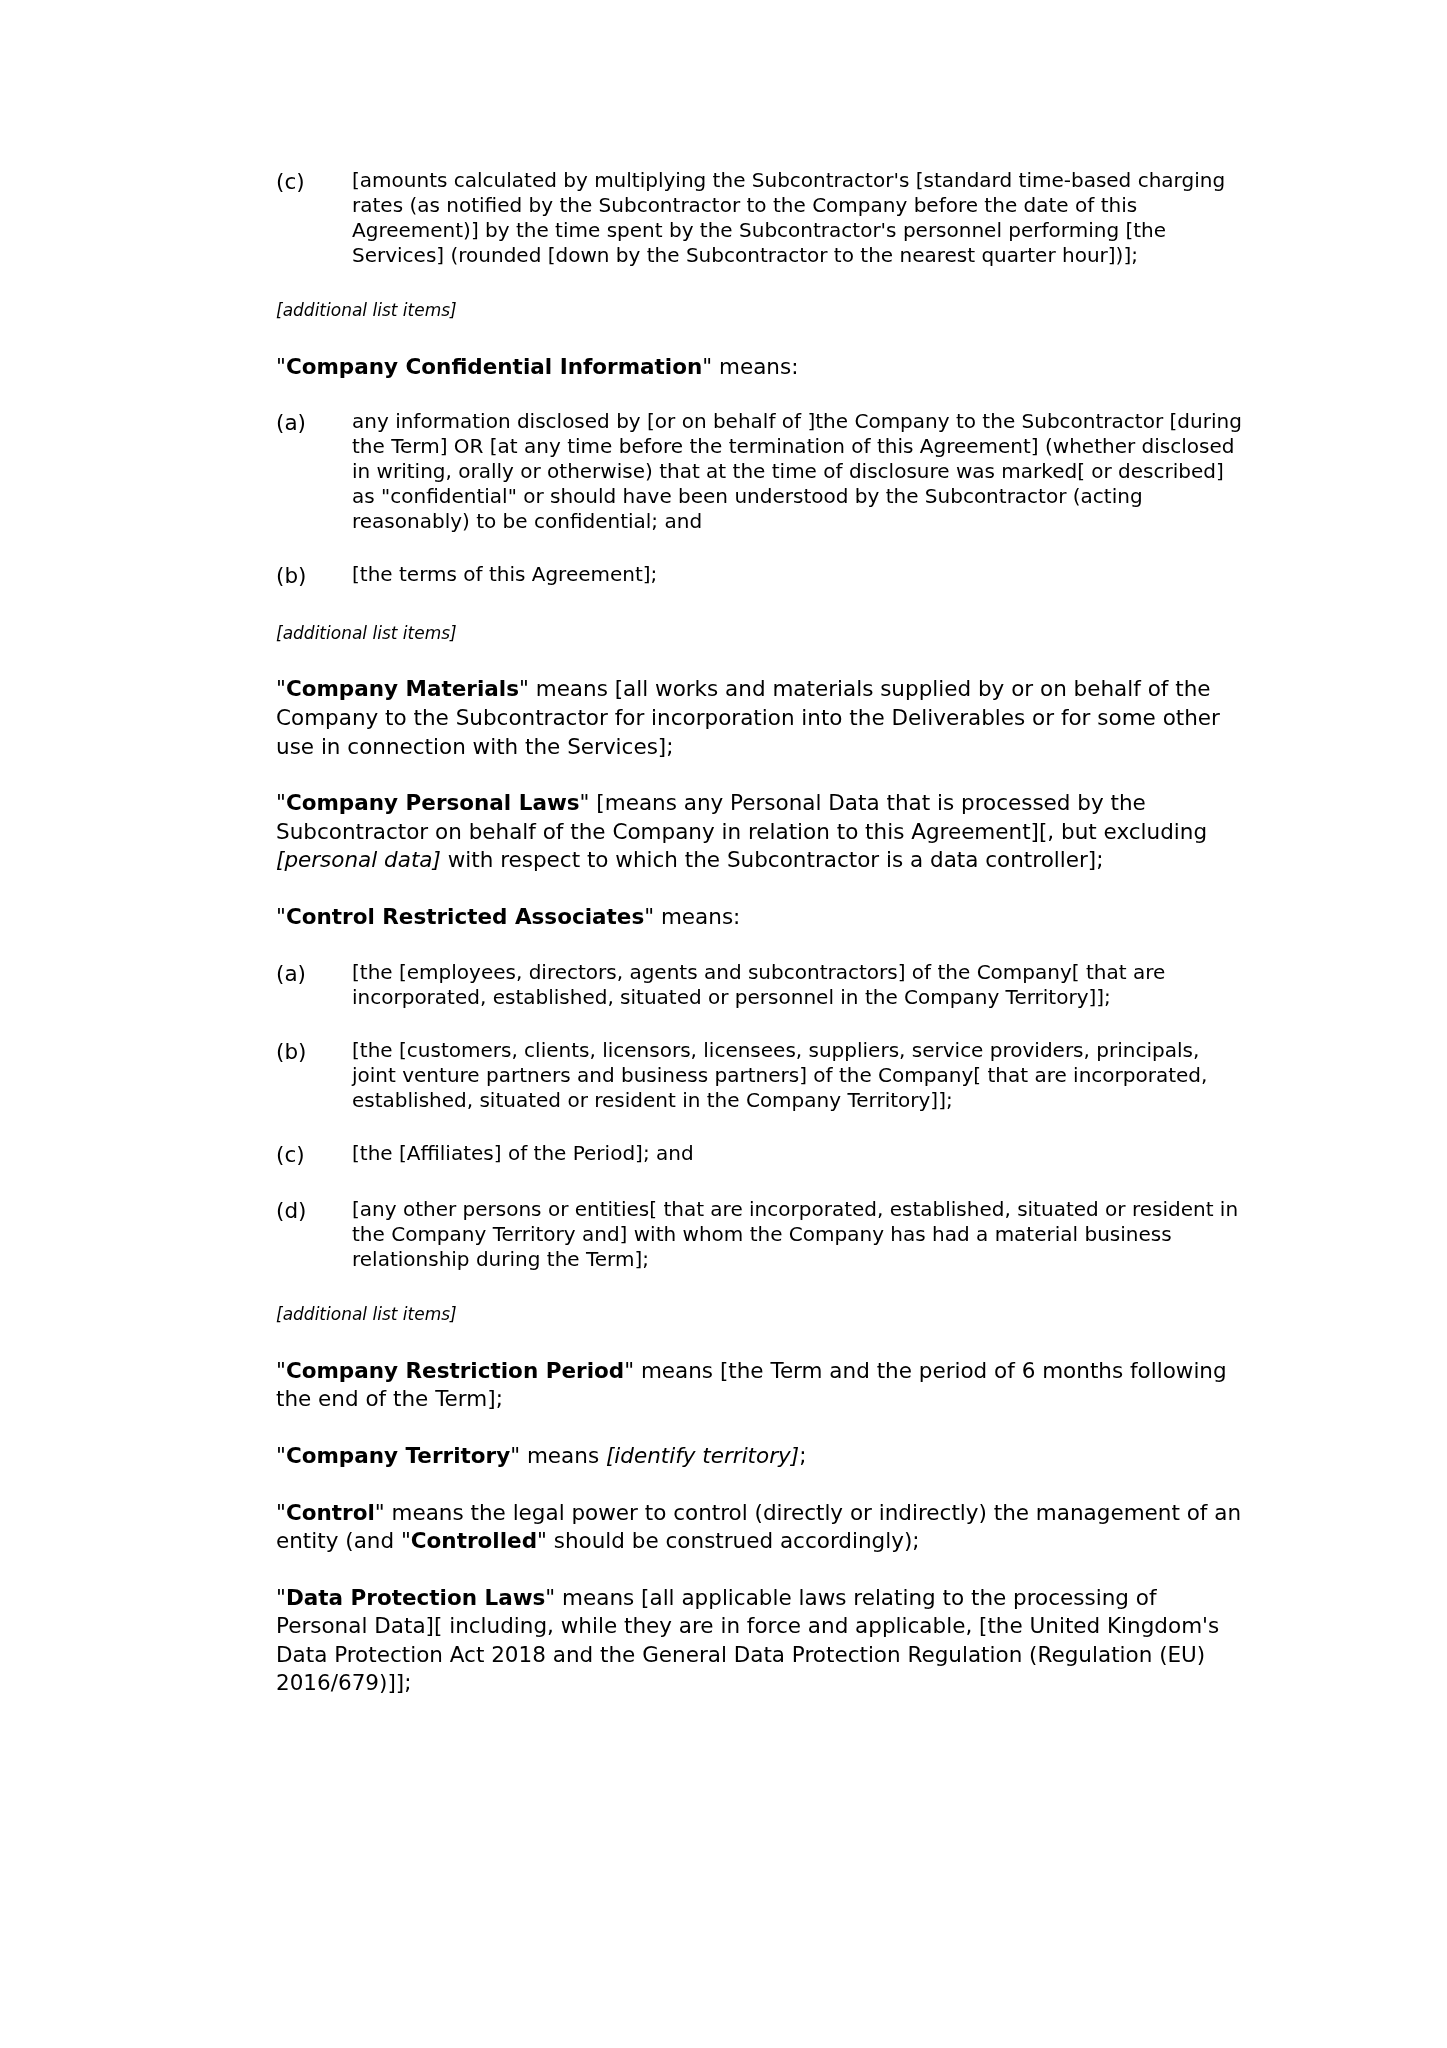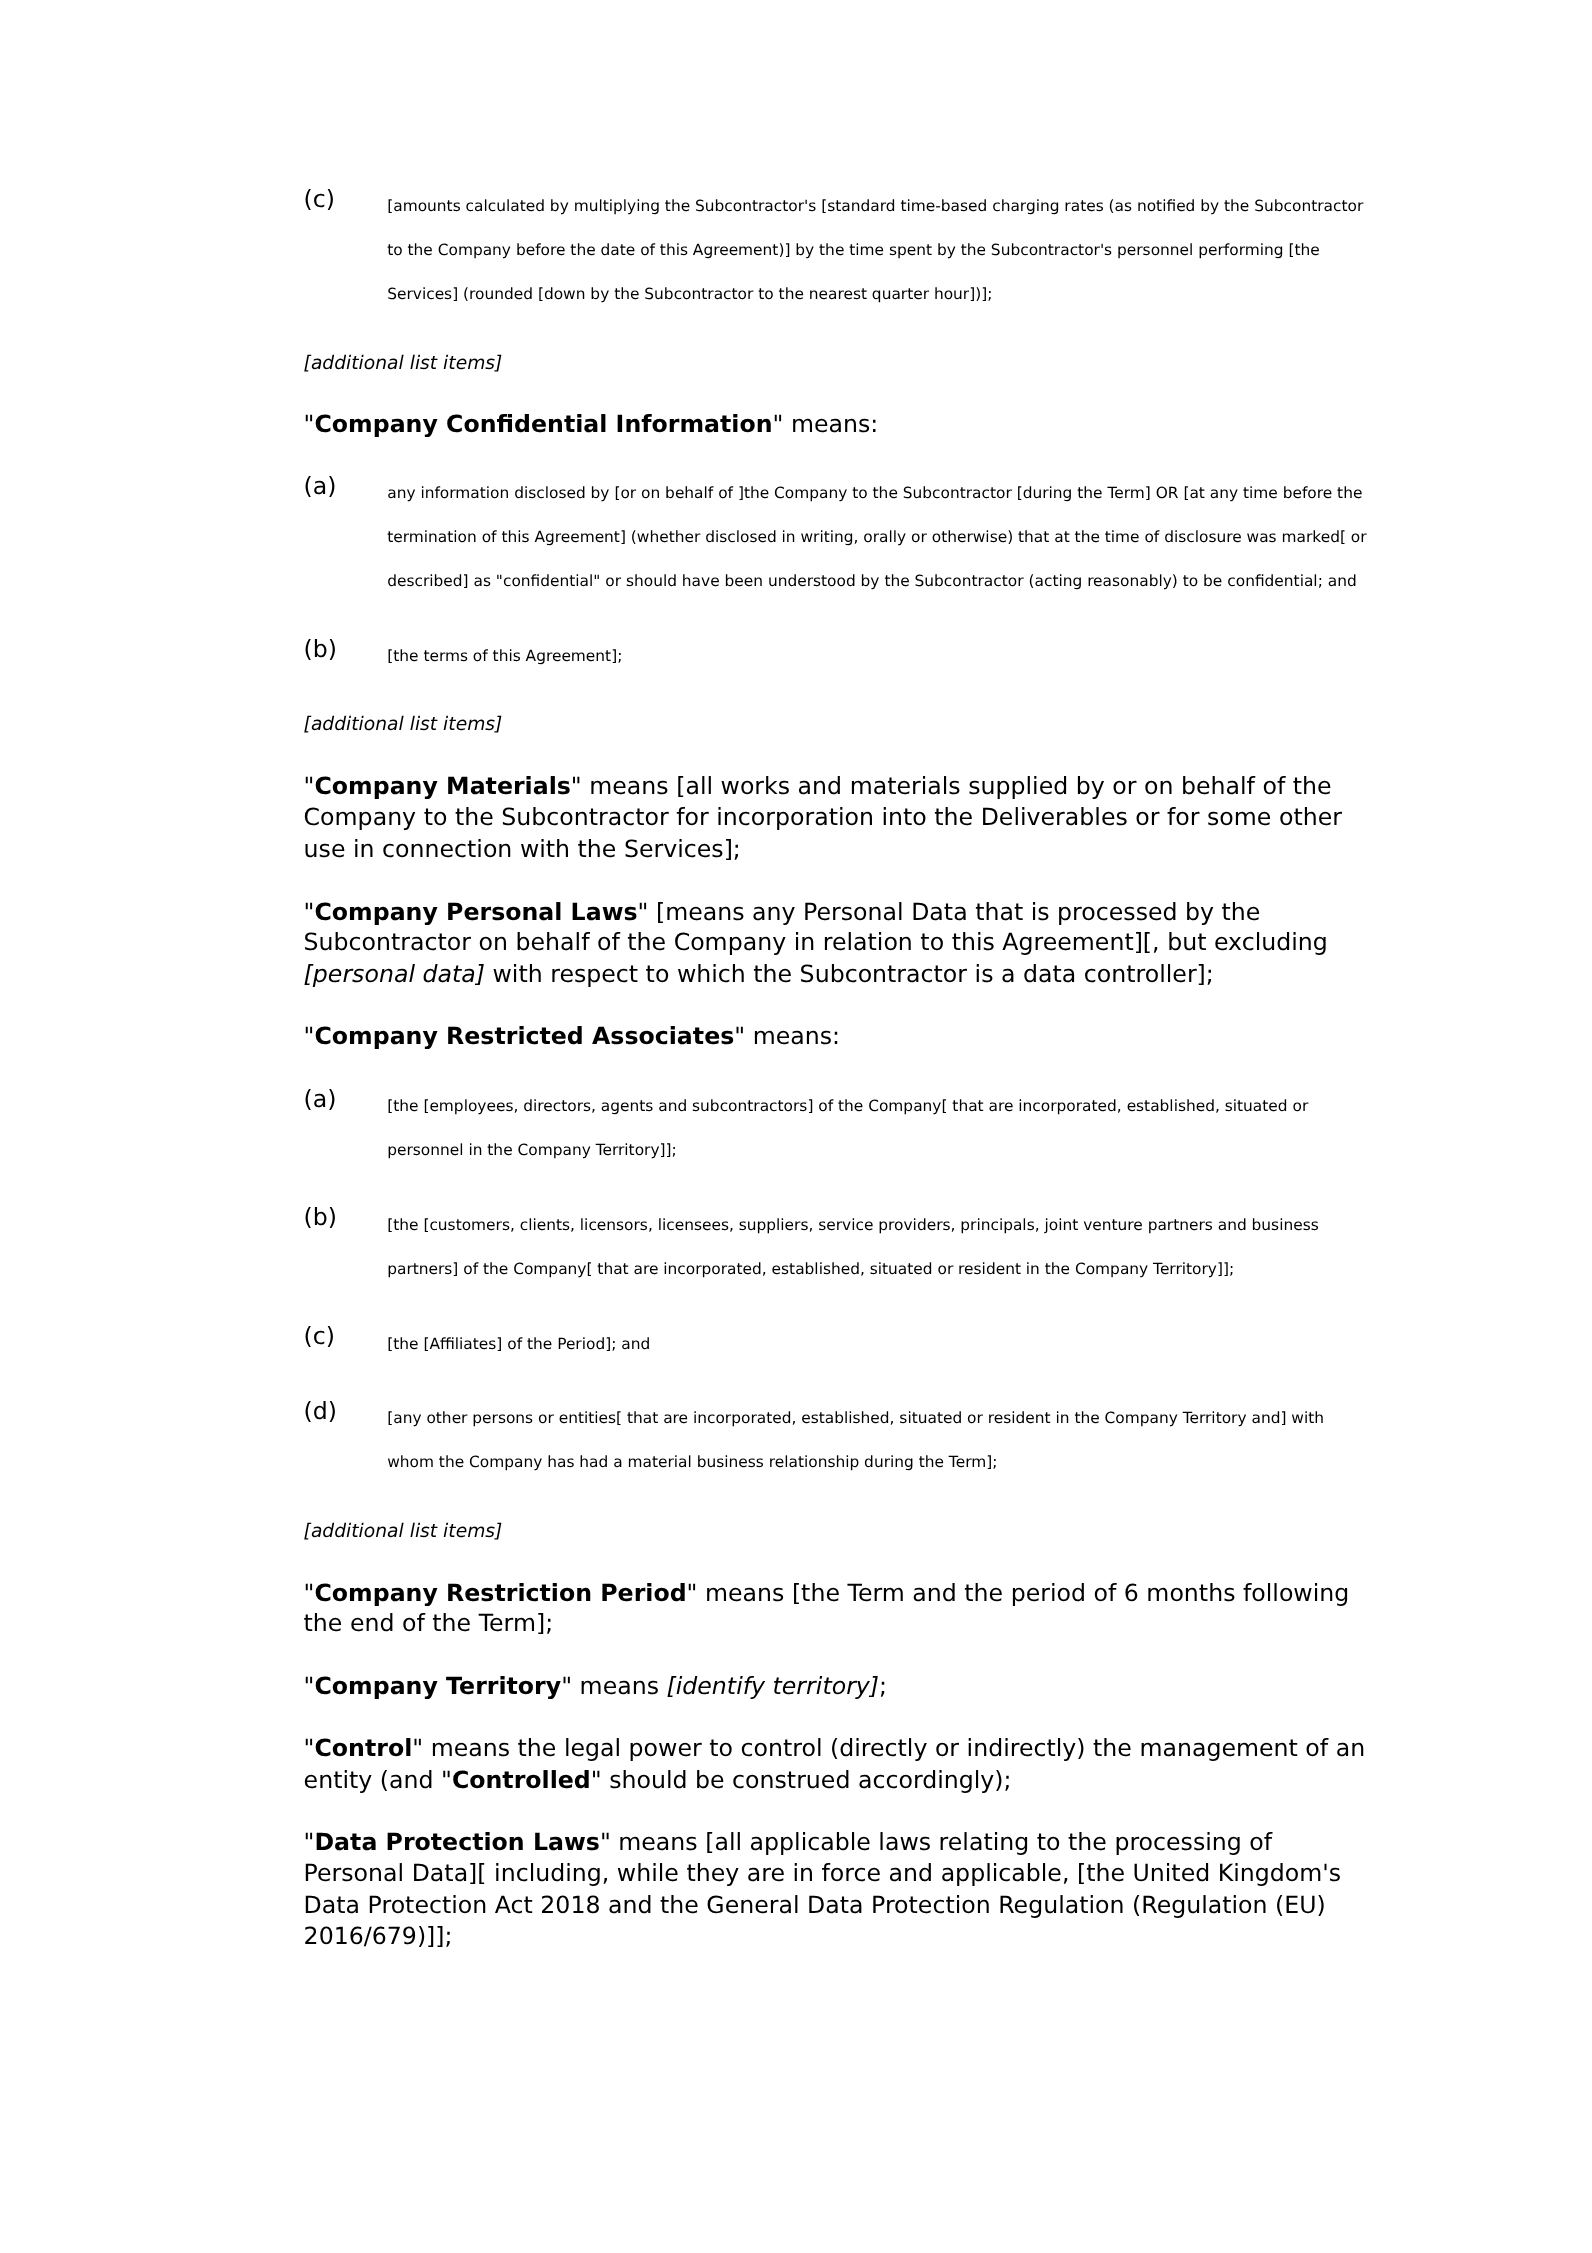--- a/index.html
+++ b/index.html
@@ -41,22 +41,22 @@
   }
   .list-marker {
     flex: 0 0 auto;
     width: 76px;
     font-size: 21.5px;
     line-height: 28.6px;
     color: #000000;
   }
   .list-body {
     flex: 1 1 auto;
-    font-size: 14px;
-    line-height: 40px;
+    font-size: 20px;
+    line-height: 25px;
     color: #000000;
   }
   .item-a .list-body { width: 894px; }
   .note {
     font-style: italic;
     font-size: 17px;
     line-height: 28.6px;
     margin: 16px 0 28px 0;
   }
   b, .b { font-weight: bold; }
@@ -87,21 +87,21 @@
       <div class="list-marker">(b)</div>
       <div class="list-body">[the terms of this Agreement];</div>
     </div>
 
     <p class="note">[additional list items]</p>
 
     <p class="para defn">"<b>Company Materials</b><span>" means [all works and materials supplied by or on behalf of the Company to the Subcontractor for incorporation into the Deliverables or for some other use in connection with the Services];</span></p>
 
     <p class="para defn">"<b>Company Personal Laws</b><span>" [means any Personal Data that is processed by the Subcontractor on behalf of the Company in relation to this Agreement][, but excluding </span><i>[personal data]</i><span> with respect to which the Subcontractor is a data controller];</span></p>
 
-    <p class="para defn"><span>"</span><b>Company Restricted Associates</b><span>" means:</span></p>
+    <p class="para defn"><span>"</span><b>Control Restricted Associates</b><span>" means:</span></p>
 
     <div class="list-item">
       <div class="list-marker">(a)</div>
       <div class="list-body">[the [employees, directors, agents and subcontractors] of the Company[ that are incorporated, established, situated or personnel in the Company Territory]];</div>
     </div>
 
     <div class="list-item">
       <div class="list-marker">(b)</div>
       <div class="list-body">[the [customers, clients, licensors, licensees, suppliers, service providers, principals, joint venture partners and business partners] of the Company[ that are incorporated, established, situated or resident in the Company Territory]];</div>
     </div>

